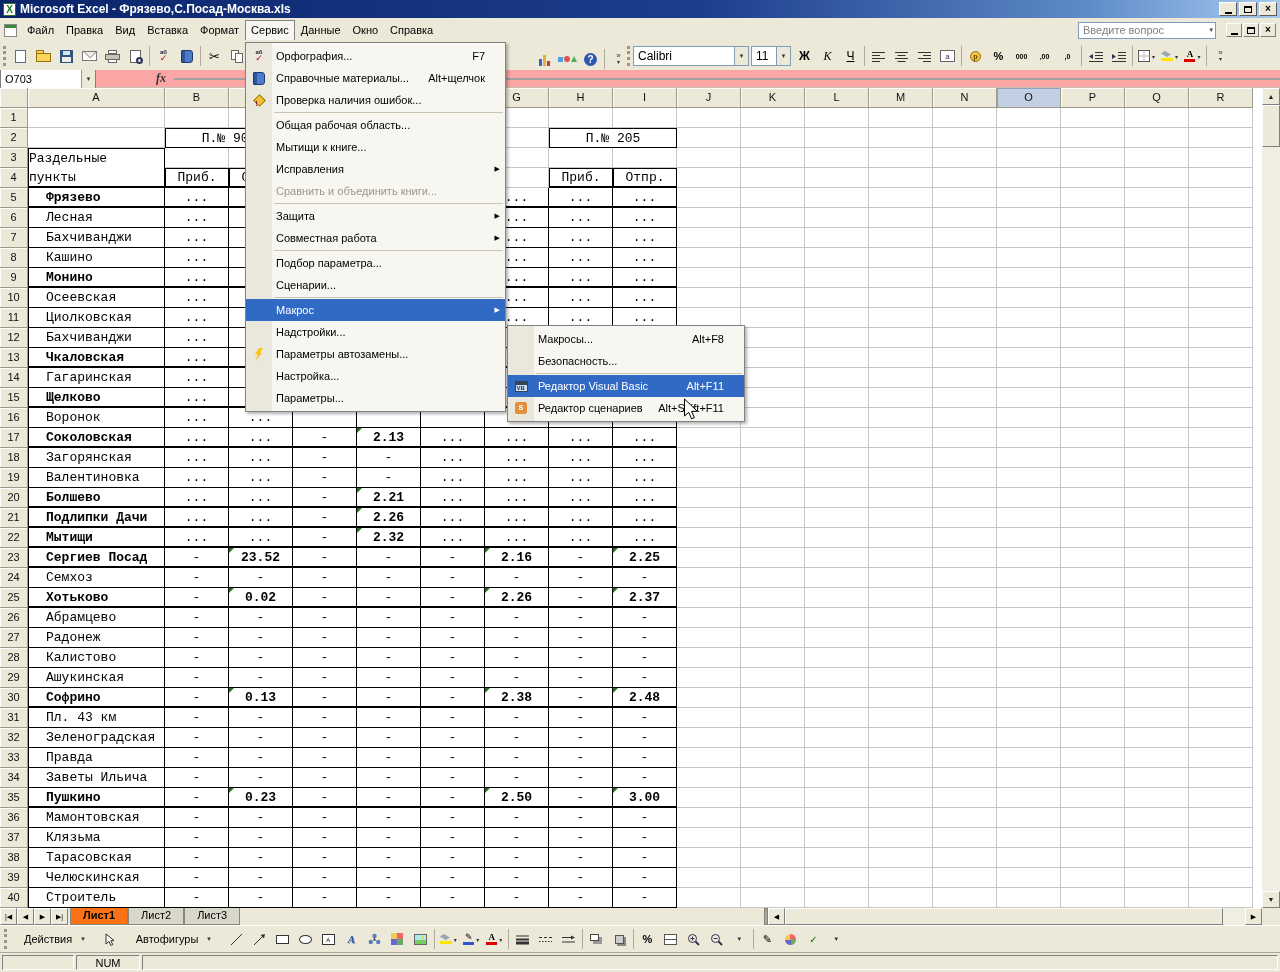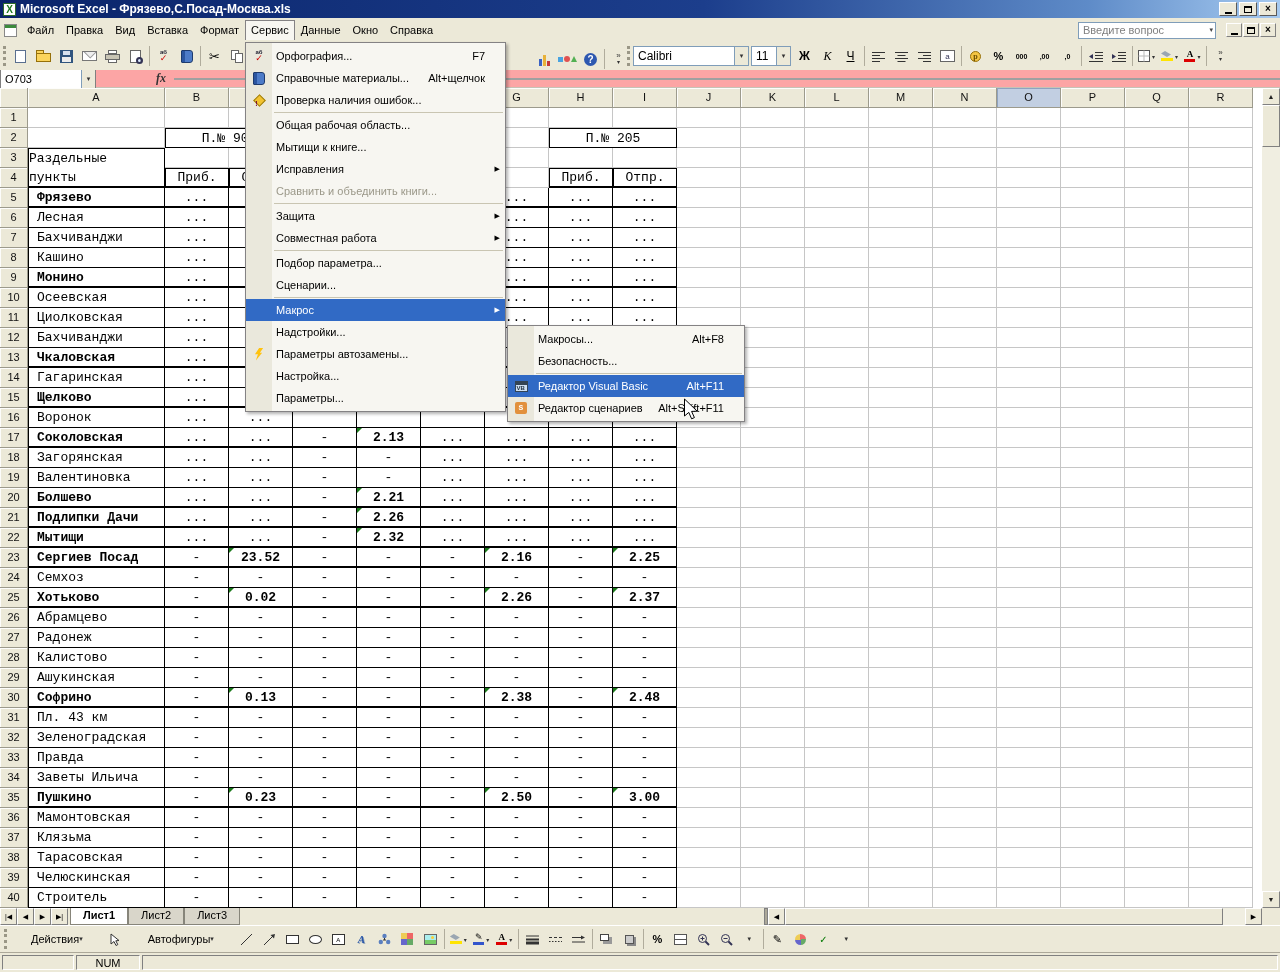--- a/index.html
+++ b/index.html
@@ -66,21 +66,21 @@
   .colhdrs{position:absolute;left:28px;top:0;height:20px;display:flex}
   .ch{width:64px;height:20px;line-height:19px;flex:0 0 auto}
   .ch.wA{width:137px}
   .ch.sel{background:#C2CFE2;box-shadow:inset 1px 1px 0 #8FA3C0}
   .grows{position:absolute;left:0;top:20px}
   .grow{display:flex;height:20px}
   .rh{width:28px;height:20px;line-height:19px;flex:0 0 auto}
   .c{width:64px;height:20px;border-right:1px solid #C6C6C6;border-bottom:1px solid #C6C6C6;background:#fff;
     font-family:"Liberation Mono","DejaVu Sans Mono",monospace;font-size:13px;display:flex;align-items:center;
     justify-content:center;position:relative;white-space:nowrap;overflow:hidden;flex:0 0 auto}
-  .c.wA{width:137px;justify-content:flex-start;padding-left:8px}
+  .c.wA{width:137px;justify-content:flex-start;padding-left:17px}
   .tbl{border-right-color:#000;border-bottom-color:#000}
   .tbl.wA{border-left:1px solid #000}
   .boldrow .tbl{border-bottom-width:2px}
   .boldrow .sta{font-weight:bold}
   .num{font-weight:bold}
   .green:before{content:"";position:absolute;left:0;top:0;width:0;height:0;
     border-top:5px solid #1A7A1A;border-right:5px solid transparent}
   .merged{width:128px;border:1px solid #000;justify-content:center}
   .hbox{border:1px solid #000;border-bottom-width:2px}
   .a3{border:1px solid #000;border-bottom:none;justify-content:center;padding-left:0 !important}
@@ -92,31 +92,31 @@
     font-size:7px;line-height:15px;text-align:center;color:#222}
   .vthumb{width:18px;height:42px;background:#ECE9D8;border:1px solid;border-color:#fff #808080 #808080 #fff}
   .sbtn.bottom{position:absolute;bottom:0}
 
   
   .tabbar{position:absolute;left:0;top:908px;width:1262px;height:17px;background:#ECE9D8;display:flex;align-items:stretch}
   .navbtn{width:17px;background:#ECE9D8;border:1px solid;border-color:#fff #808080 #808080 #fff;
     font-size:7px;line-height:15px;text-align:center;flex:0 0 auto}
   .tabs{display:flex;margin-left:2px}
   .tab{padding:0 12px;background:#D9D6CA;border:1px solid #87857A;border-top:none;line-height:15px;flex:0 0 auto}
-  .tab.active{background:#ffffff;font-weight:bold}
+  .tab.active{background:#f97316;font-weight:bold}
   .tab-filler{flex:1}
   .tsplit{width:4px;background:#ACA899;border:1px solid #808080;flex:0 0 auto}
   .hthumb{width:438px;background:#ECE9D8;border:1px solid;border-color:#fff #808080 #808080 #fff;flex:0 0 auto}
   .htrack{width:22px;background:#F0EEE1;flex:0 0 auto}
   .tabcorner{position:absolute;left:1262px;top:908px;width:18px;height:17px;background:#ECE9D8}
 
   
   .drawbar{position:absolute;left:0;top:925px;width:1280px;height:27px;background:#ECE9D8;
     border-top:1px solid #fff;display:flex;align-items:center;padding-left:3px}
-  .dlabel{height:20px;display:flex;align-items:center;gap:0;padding:0 6px;margin:0 15px;white-space:nowrap}
+  .dlabel{height:20px;display:flex;align-items:center;gap:9px;padding:0 6px;margin:0 8px;white-space:nowrap}
   .carrow2{font-size:7px;color:#333}
 
   
   .statusbar{position:absolute;left:0;top:952px;width:1280px;height:20px;background:#ECE9D8;
     border-top:1px solid #ACA899;display:flex;gap:2px;padding:2px}
   .spanel{border:1px solid;border-color:#808080 #fff #fff #808080;padding:0 6px;line-height:14px}
   .sp-ready{width:1085px}
   .sp-a{width:72px}
   .sp-num{width:64px;text-align:center}
   .sp-b{flex:1}

